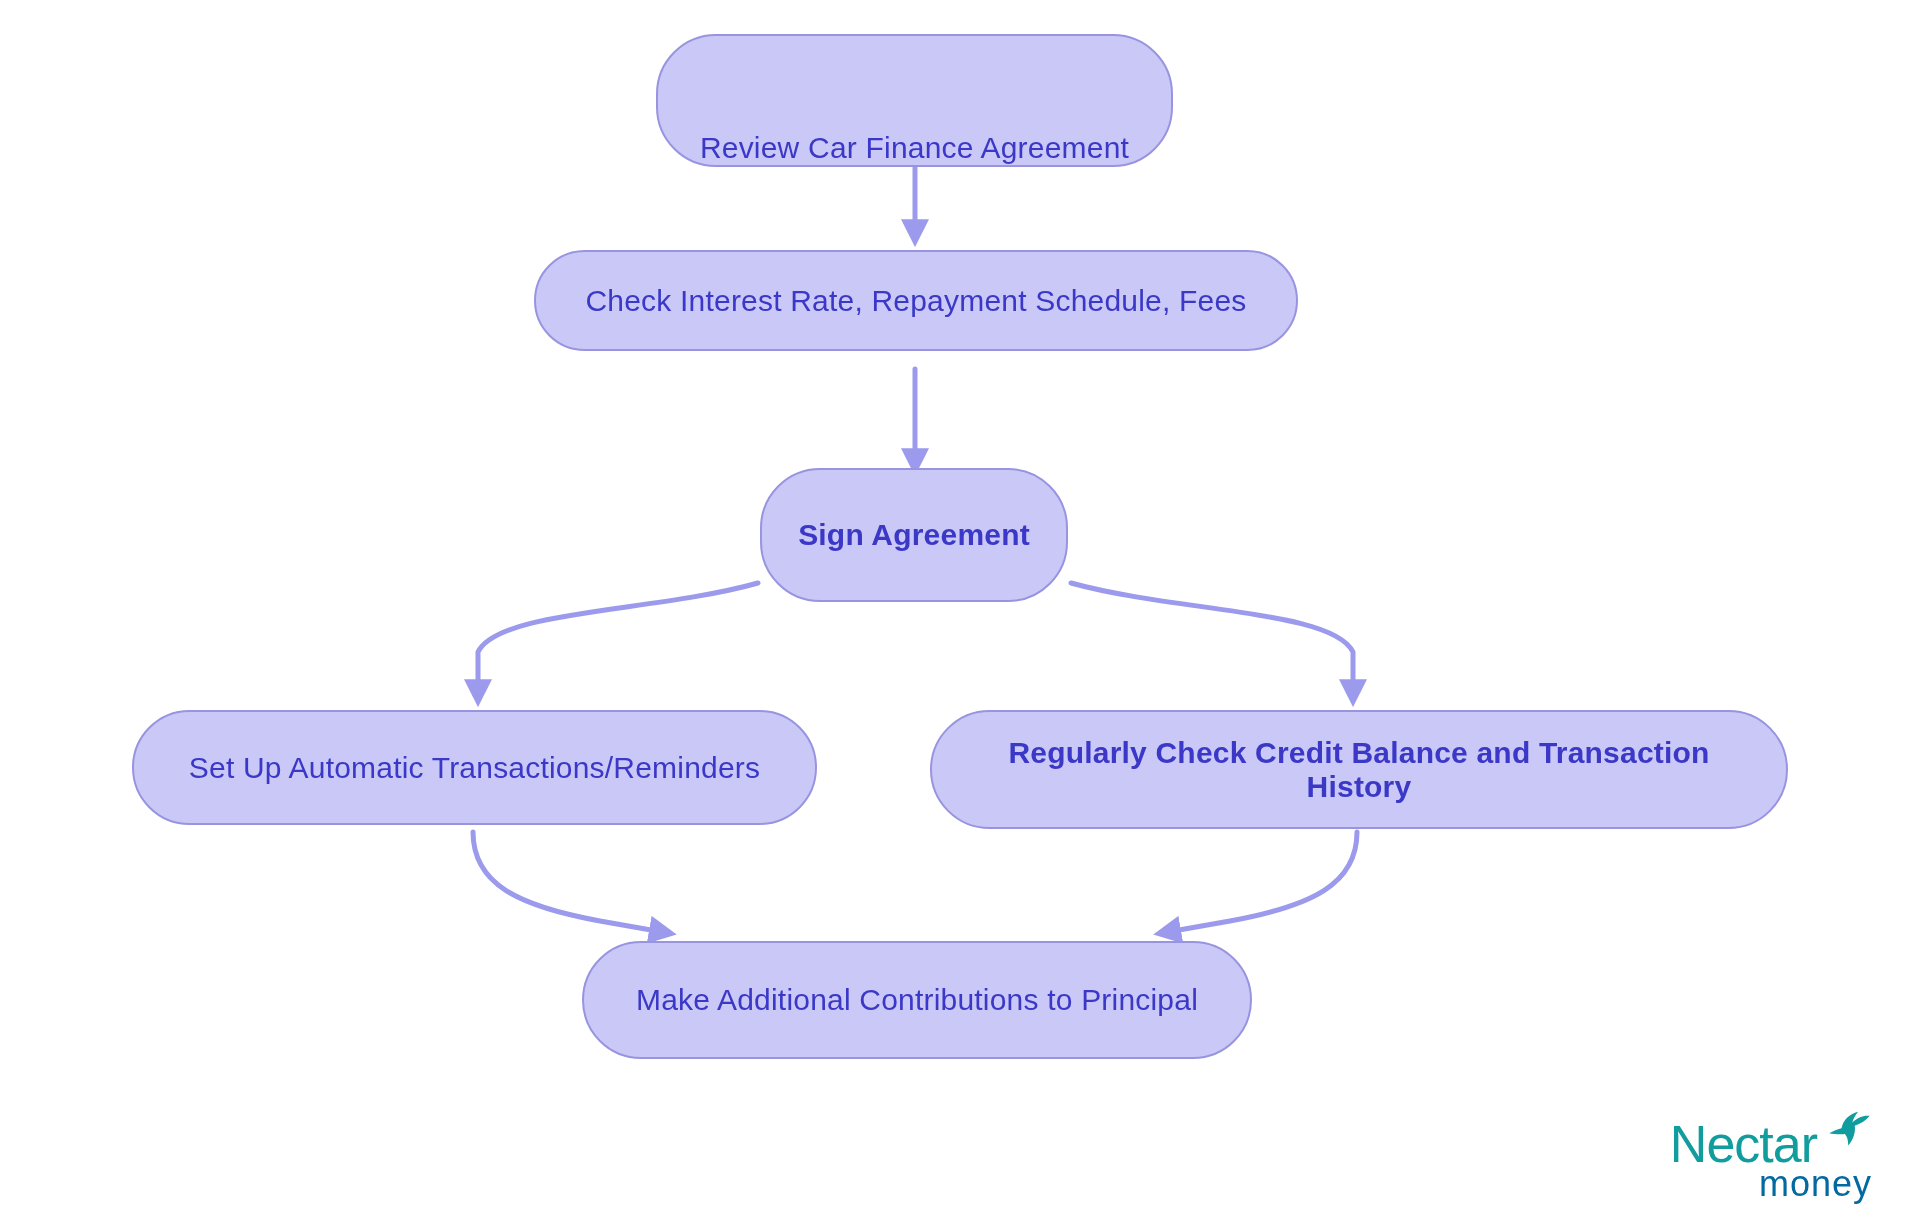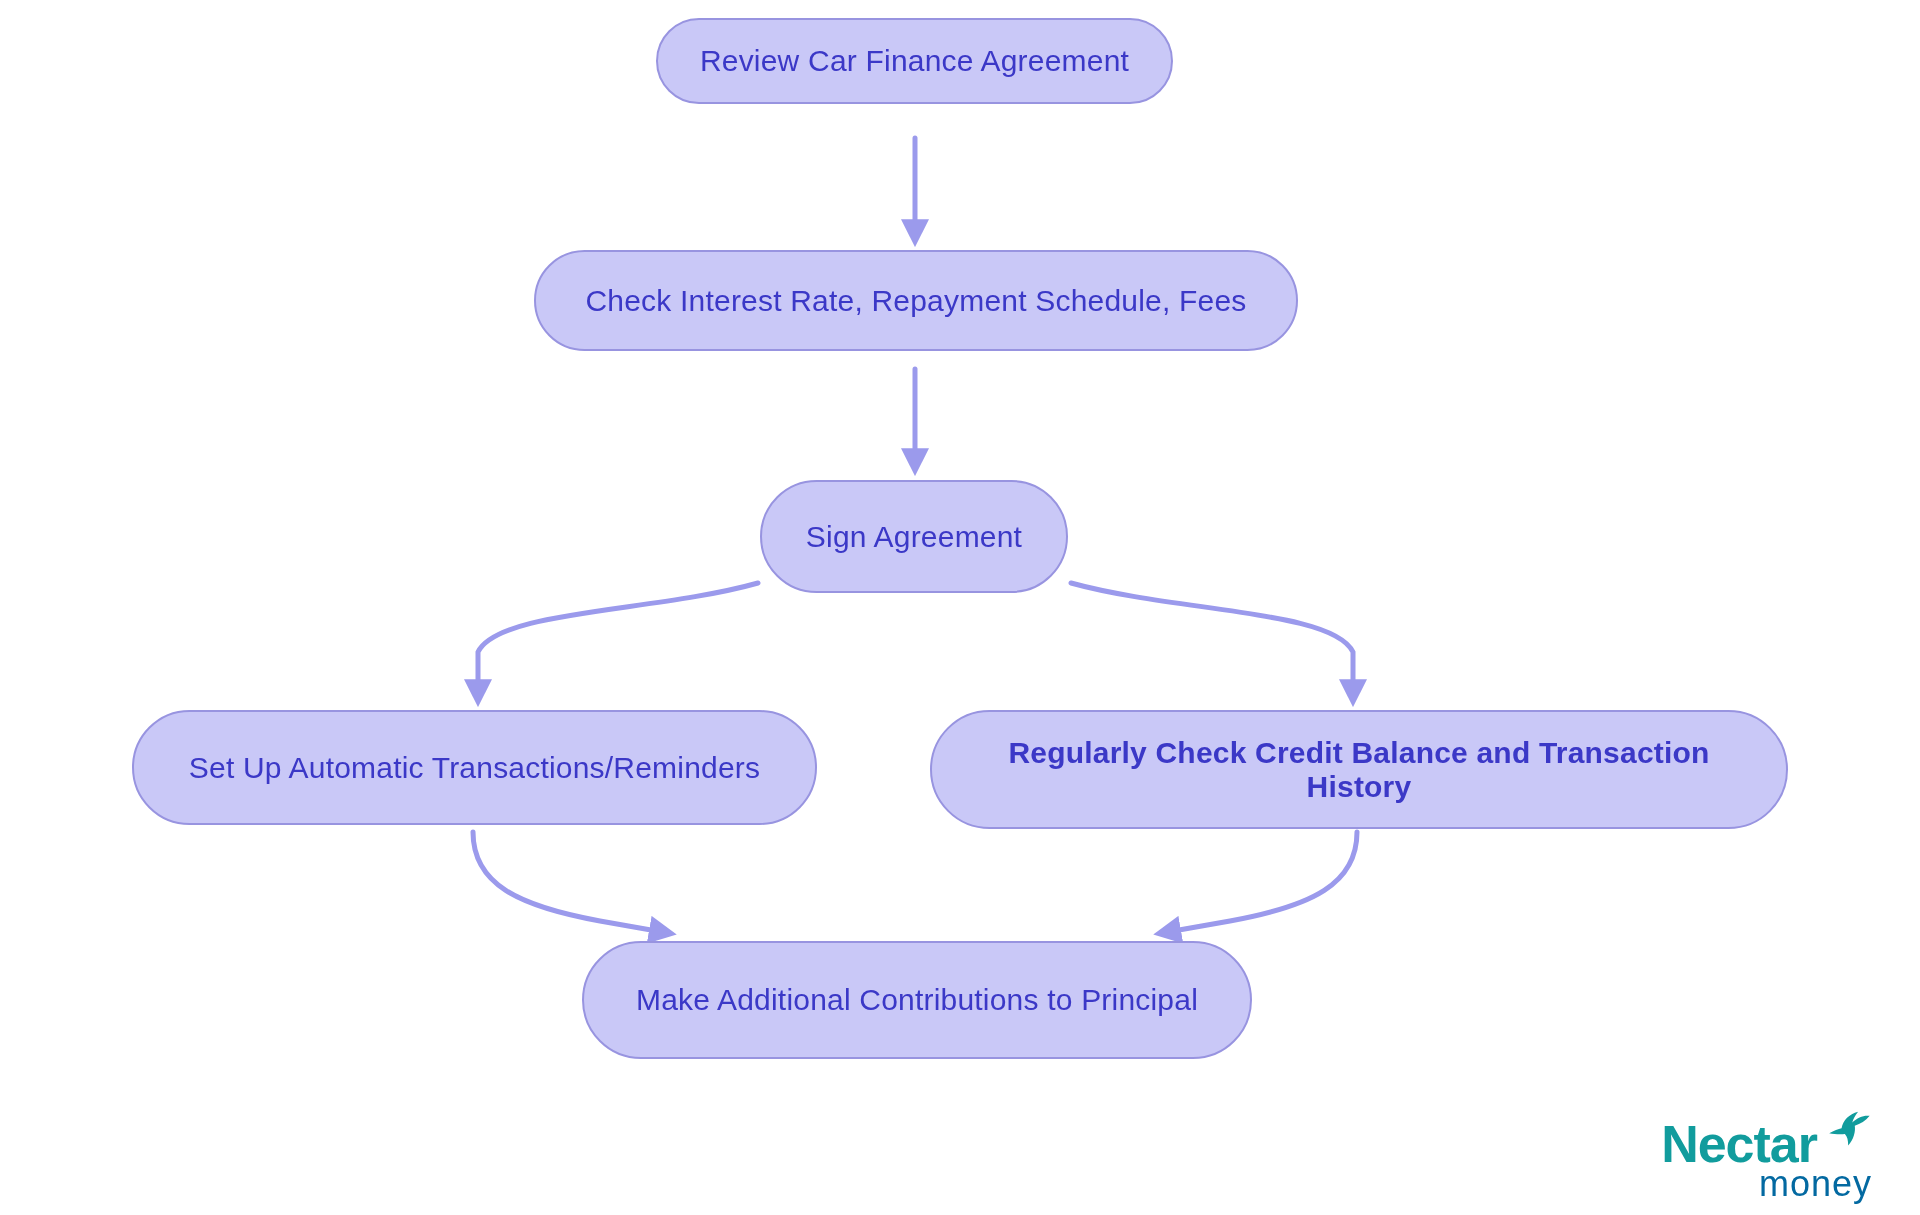--- a/index.html
+++ b/index.html
@@ -29,41 +29,41 @@
     border-radius: 60px;
     color: #3B38C7;
     font-size: 30px;
     letter-spacing: 0.2px;
     display: flex;
     align-items: center;
     justify-content: center;
     text-align: center;
     padding: 0 30px;
   }
-  #node-review     { left: 656px; top: 18px;  width: 517px; height: 86px; }
+  #node-review     { left: 656px; top: 34px;  width: 517px; height: 133px; align-items: flex-end; }
   #node-check      { left: 534px; top: 250px; width: 764px; height: 101px; }
-  #node-sign       { left: 760px; top: 480px; width: 308px; height: 113px; }
+  #node-sign       { left: 760px; top: 468px; width: 308px; height: 134px; font-weight: bold; }
   #node-setup      { left: 132px; top: 710px; width: 685px; height: 115px; }
   #node-monitor    { left: 930px; top: 710px; width: 858px; height: 119px; font-weight: bold; }
   #node-contribute { left: 582px; top: 941px; width: 670px; height: 118px; }
 
   .logo {
     position: absolute;
     right: 46px;
     top: 1108px;
     width: 220px;
     height: 92px;
   }
   .logo .brand {
     position: absolute;
     right: 57px;
     top: 10px;
     font-size: 52px;
     line-height: 52px;
-    font-weight: 700;
+    font-weight: 400;
     color: #119C9D;
     letter-spacing: -1px;
   }
   .logo .bird {
     position: absolute;
     right: 2px;
     top: 2px;
     width: 46px;
     height: 38px;
   }

